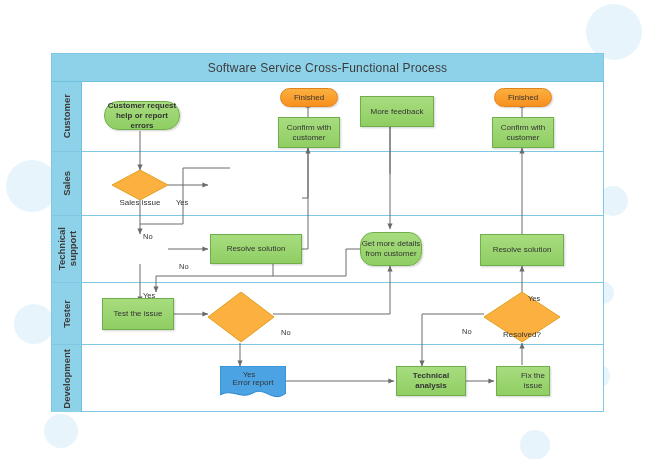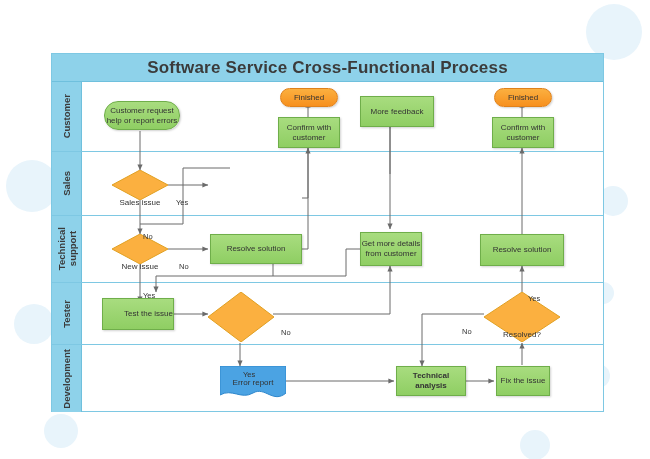--- a/index.html
+++ b/index.html
@@ -38,22 +38,22 @@
     width: 100%;
     height: 28px;
     background: #8ed2ea;
     border-bottom: 1px solid #6fc0dd;
     box-sizing: border-box;
     display: flex;
     align-items: center;
     justify-content: center;
   }
   #title-text {
-    font-size: 17px;
-    font-weight: bold;
+    font-size: 12px;
+    font-weight: normal;
     color: #3b3b3b;
     letter-spacing: .2px;
   }
   .lane {
     position: absolute;
     left: 0;
     width: 100%;
     box-sizing: border-box;
     border-bottom: 1px solid #7ec8e3;
   }
@@ -104,20 +104,21 @@
   .n-process {
     background: linear-gradient(180deg,#a8dc7f 0%,#8fce63 100%);
     border: 1px solid #6fae4a;
     box-shadow: 1px 1px 2px rgba(0,0,0,.18);
   }
   .n-start {
     background: linear-gradient(180deg,#a8dc7f 0%,#8fce63 100%);
     border: 1px solid #6fae4a;
     border-radius: 14px;
     box-shadow: 1px 1px 2px rgba(0,0,0,.18);
+    font-weight: bold;
   }
   .n-end {
     background: linear-gradient(180deg,#fbb040 0%,#f7901e 100%);
     border: 1px solid #e0811a;
     border-radius: 11px;
     box-shadow: 1px 1px 2px rgba(0,0,0,.18);
   }
   .n-decision {
     background: transparent;
     border: none;
@@ -293,41 +294,35 @@
     </div>
 
     <div class="node n-decision" style="left:60px;top:116px;width:56px;height:30px;">
       <svg class="dia" viewBox="0 0 56 30" preserveAspectRatio="none">
         <polygon points="28,0 56,15 28,30 0,15" fill="#fbb040" stroke="#e0a022" stroke-width="1"></polygon>
       </svg>
       <span class="lbl">Sales issue</span>
     </div>
 
 
-    <div class="node n-decision" style="left:60px;top:180px;width:56px;height:30px;">
-      <svg class="dia" viewBox="0 0 56 30" preserveAspectRatio="none">
-        <polygon points="28,0 56,15 28,30 0,15" fill="#fbb040" stroke="#e0a022" stroke-width="1"></polygon>
-      </svg>
-      <span class="lbl">New issue</span>
-    </div>
 
     <div class="node n-process" style="left:158px;top:180px;width:92px;height:30px;">
       <span class="lbl">Resolve solution</span>
     </div>
 
-    <div class="node n-process" style="left:308px;top:178px;width:62px;height:34px;">
+    <div class="node n-process" style="left:308px;top:178px;width:62px;height:34px;border-radius:13px;">
       <span class="lbl">Get more details
 from customer</span>
     </div>
 
     <div class="node n-process" style="left:428px;top:180px;width:84px;height:32px;">
       <span class="lbl">Resolve solution</span>
     </div>
 
-    <div class="node n-process" style="left:50px;top:244px;width:72px;height:32px;justify-content:flex-end;">
+    <div class="node n-process" style="left:50px;top:244px;width:72px;height:32px;">
       <span class="lbl">Test the issue</span>
     </div>
 
     <div class="node n-decision" style="left:156px;top:238px;width:66px;height:50px;">
       <svg class="dia" viewBox="0 0 66 50" preserveAspectRatio="none">
         <polygon points="33,0 66,25 33,50 0,25" fill="#fbb040" stroke="#e0a022" stroke-width="1"></polygon>
       </svg>
     </div>
 
     <div class="node n-decision" style="left:432px;top:238px;width:76px;height:50px;">
@@ -341,21 +336,21 @@
       <svg class="docshape" viewBox="0 0 66 34" preserveAspectRatio="none">
         <path d="M0,0 L66,0 L66,27 C53,38 45,20 33,27 C21,34 12,22 0,29 Z" fill="#4ba3e3" stroke="#2e87cc" stroke-width="1"></path>
       </svg>
       <span class="lbl">Error report</span>
     </div>
 
     <div class="node n-process" style="left:344px;top:312px;width:70px;height:30px;font-weight:bold;">
       <span class="lbl">Technical analysis</span>
     </div>
 
-    <div class="node n-process" style="left:444px;top:312px;width:54px;height:30px;">
+    <div class="node n-process" style="left:444px;top:312px;width:54px;height:30px;padding-left:20px;">
       <span class="lbl">Fix the issue</span>
     </div>
 
     <div class="edge-label" style="left:124px;top:121px;">Yes</div>
     <div class="edge-label" style="left:91px;top:155px;">No</div>
     <div class="edge-label" style="left:127px;top:185px;">No</div>
     <div class="edge-label" style="left:91px;top:214px;">Yes</div>
     <div class="edge-label" style="left:229px;top:251px;">No</div>
     <div class="edge-label" style="left:191px;top:293px;">Yes</div>
     <div class="edge-label" style="left:410px;top:250px;">No</div>

